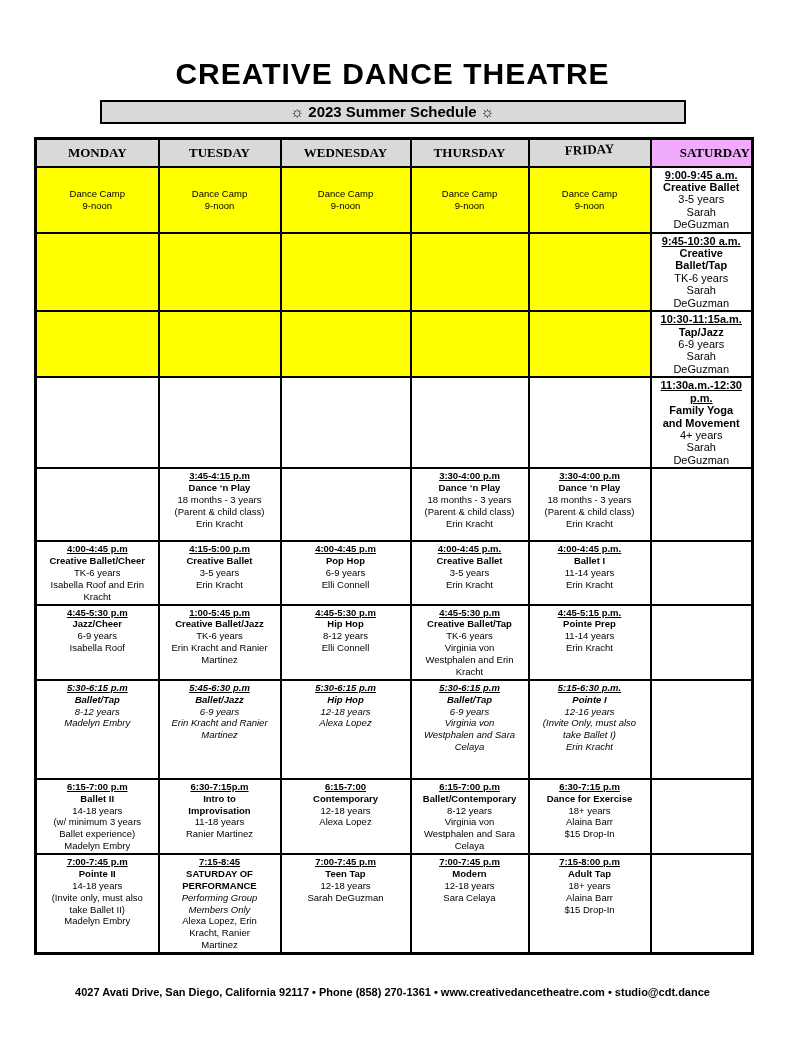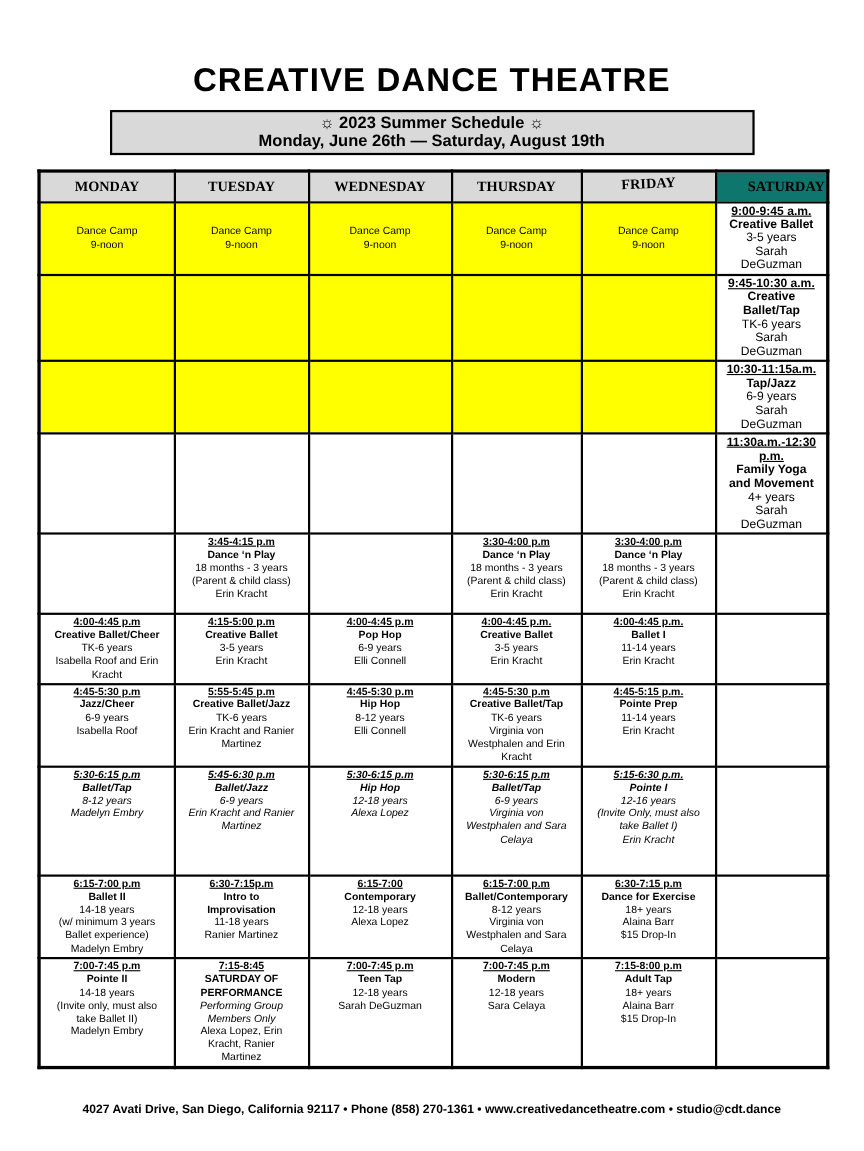--- a/index.html
+++ b/index.html
@@ -47,21 +47,21 @@
   }
   table.grid th {
     background: var(--header-bg, #d9d9d9);
     font-family: "Liberation Serif", serif;
     font-size: 13px;
     font-weight: bold;
     height: 24px;
     text-align: center;
     vertical-align: middle;
   }
-  table.grid th.sat { background: #0f766e; padding-left: 28px; }
+  table.grid th.sat { background: #f0abfc; padding-left: 28px; }
   .tilt {
     display: inline-block;
     transform: rotate(-2.5deg) translateY(-3px);
   }
   table.grid td {
     vertical-align: top;
     text-align: center;
     padding: 1px 2px;
     font-size: 9.5px;
     line-height: 1.25;
@@ -88,21 +88,20 @@
 </style>
 </head>
 <body>
 
 <div class="page">
 
   <h1 class="title">CREATIVE DANCE THEATRE</h1>
 
   <div class="banner">
     <div class="b1">☼ 2023 Summer Schedule ☼</div>
-    <div class="b2">Monday, June 26th — Saturday, August 19th</div>
   </div>
 
   <table class="grid" id="schedule-grid">
     <colgroup>
       <col style="width:123px">
       <col style="width:122px">
       <col style="width:130px">
       <col style="width:118px">
       <col style="width:122px">
       <col style="width:102px">
@@ -253,21 +252,21 @@
           <td></td>
         </tr>
         <tr style="height: 56px;">
           <td>
             <div class="ln t">4:45-5:30 p.m</div>
             <div class="ln n">Jazz/Cheer</div>
             <div class="ln p">6-9 years</div>
             <div class="ln p">Isabella Roof</div>
           </td>
           <td>
-            <div class="ln t">5:55-5:45 p.m</div>
+            <div class="ln t">1:00-5:45 p.m</div>
             <div class="ln n">Creative Ballet/Jazz</div>
             <div class="ln p">TK-6 years</div>
             <div class="ln p">Erin Kracht and Ranier</div>
             <div class="ln p">Martinez</div>
           </td>
           <td>
             <div class="ln t">4:45-5:30 p.m</div>
             <div class="ln n">Hip Hop</div>
             <div class="ln p">8-12 years</div>
             <div class="ln p">Elli Connell</div>

